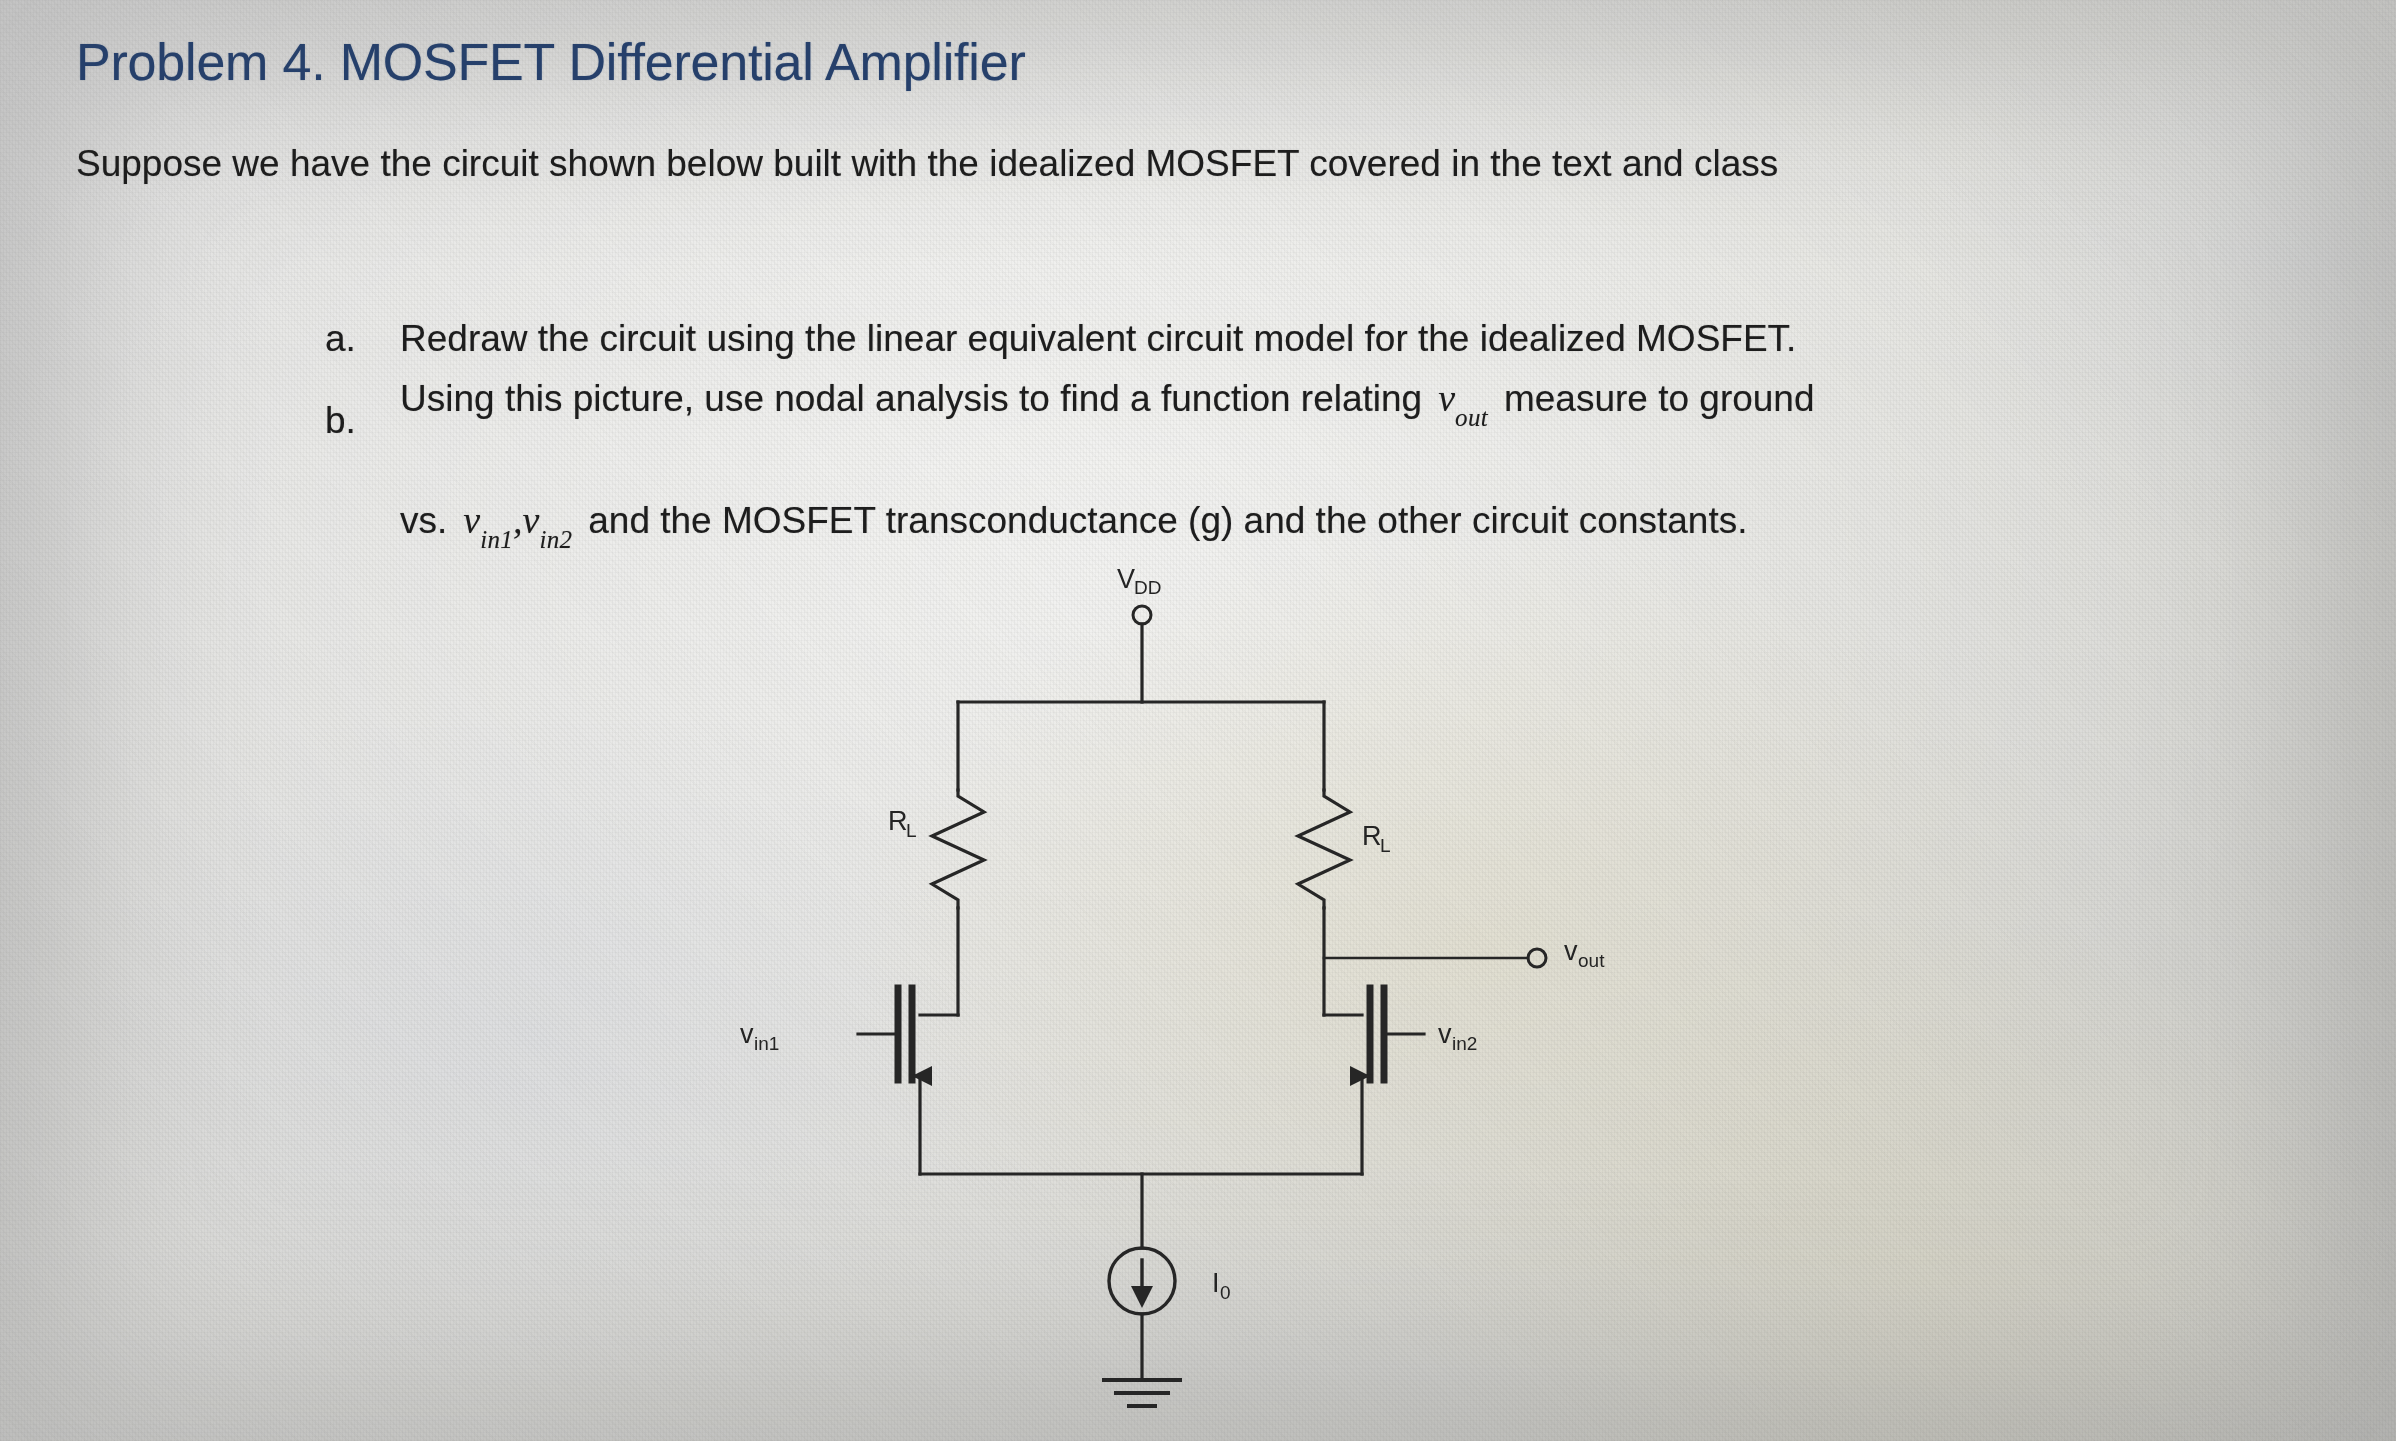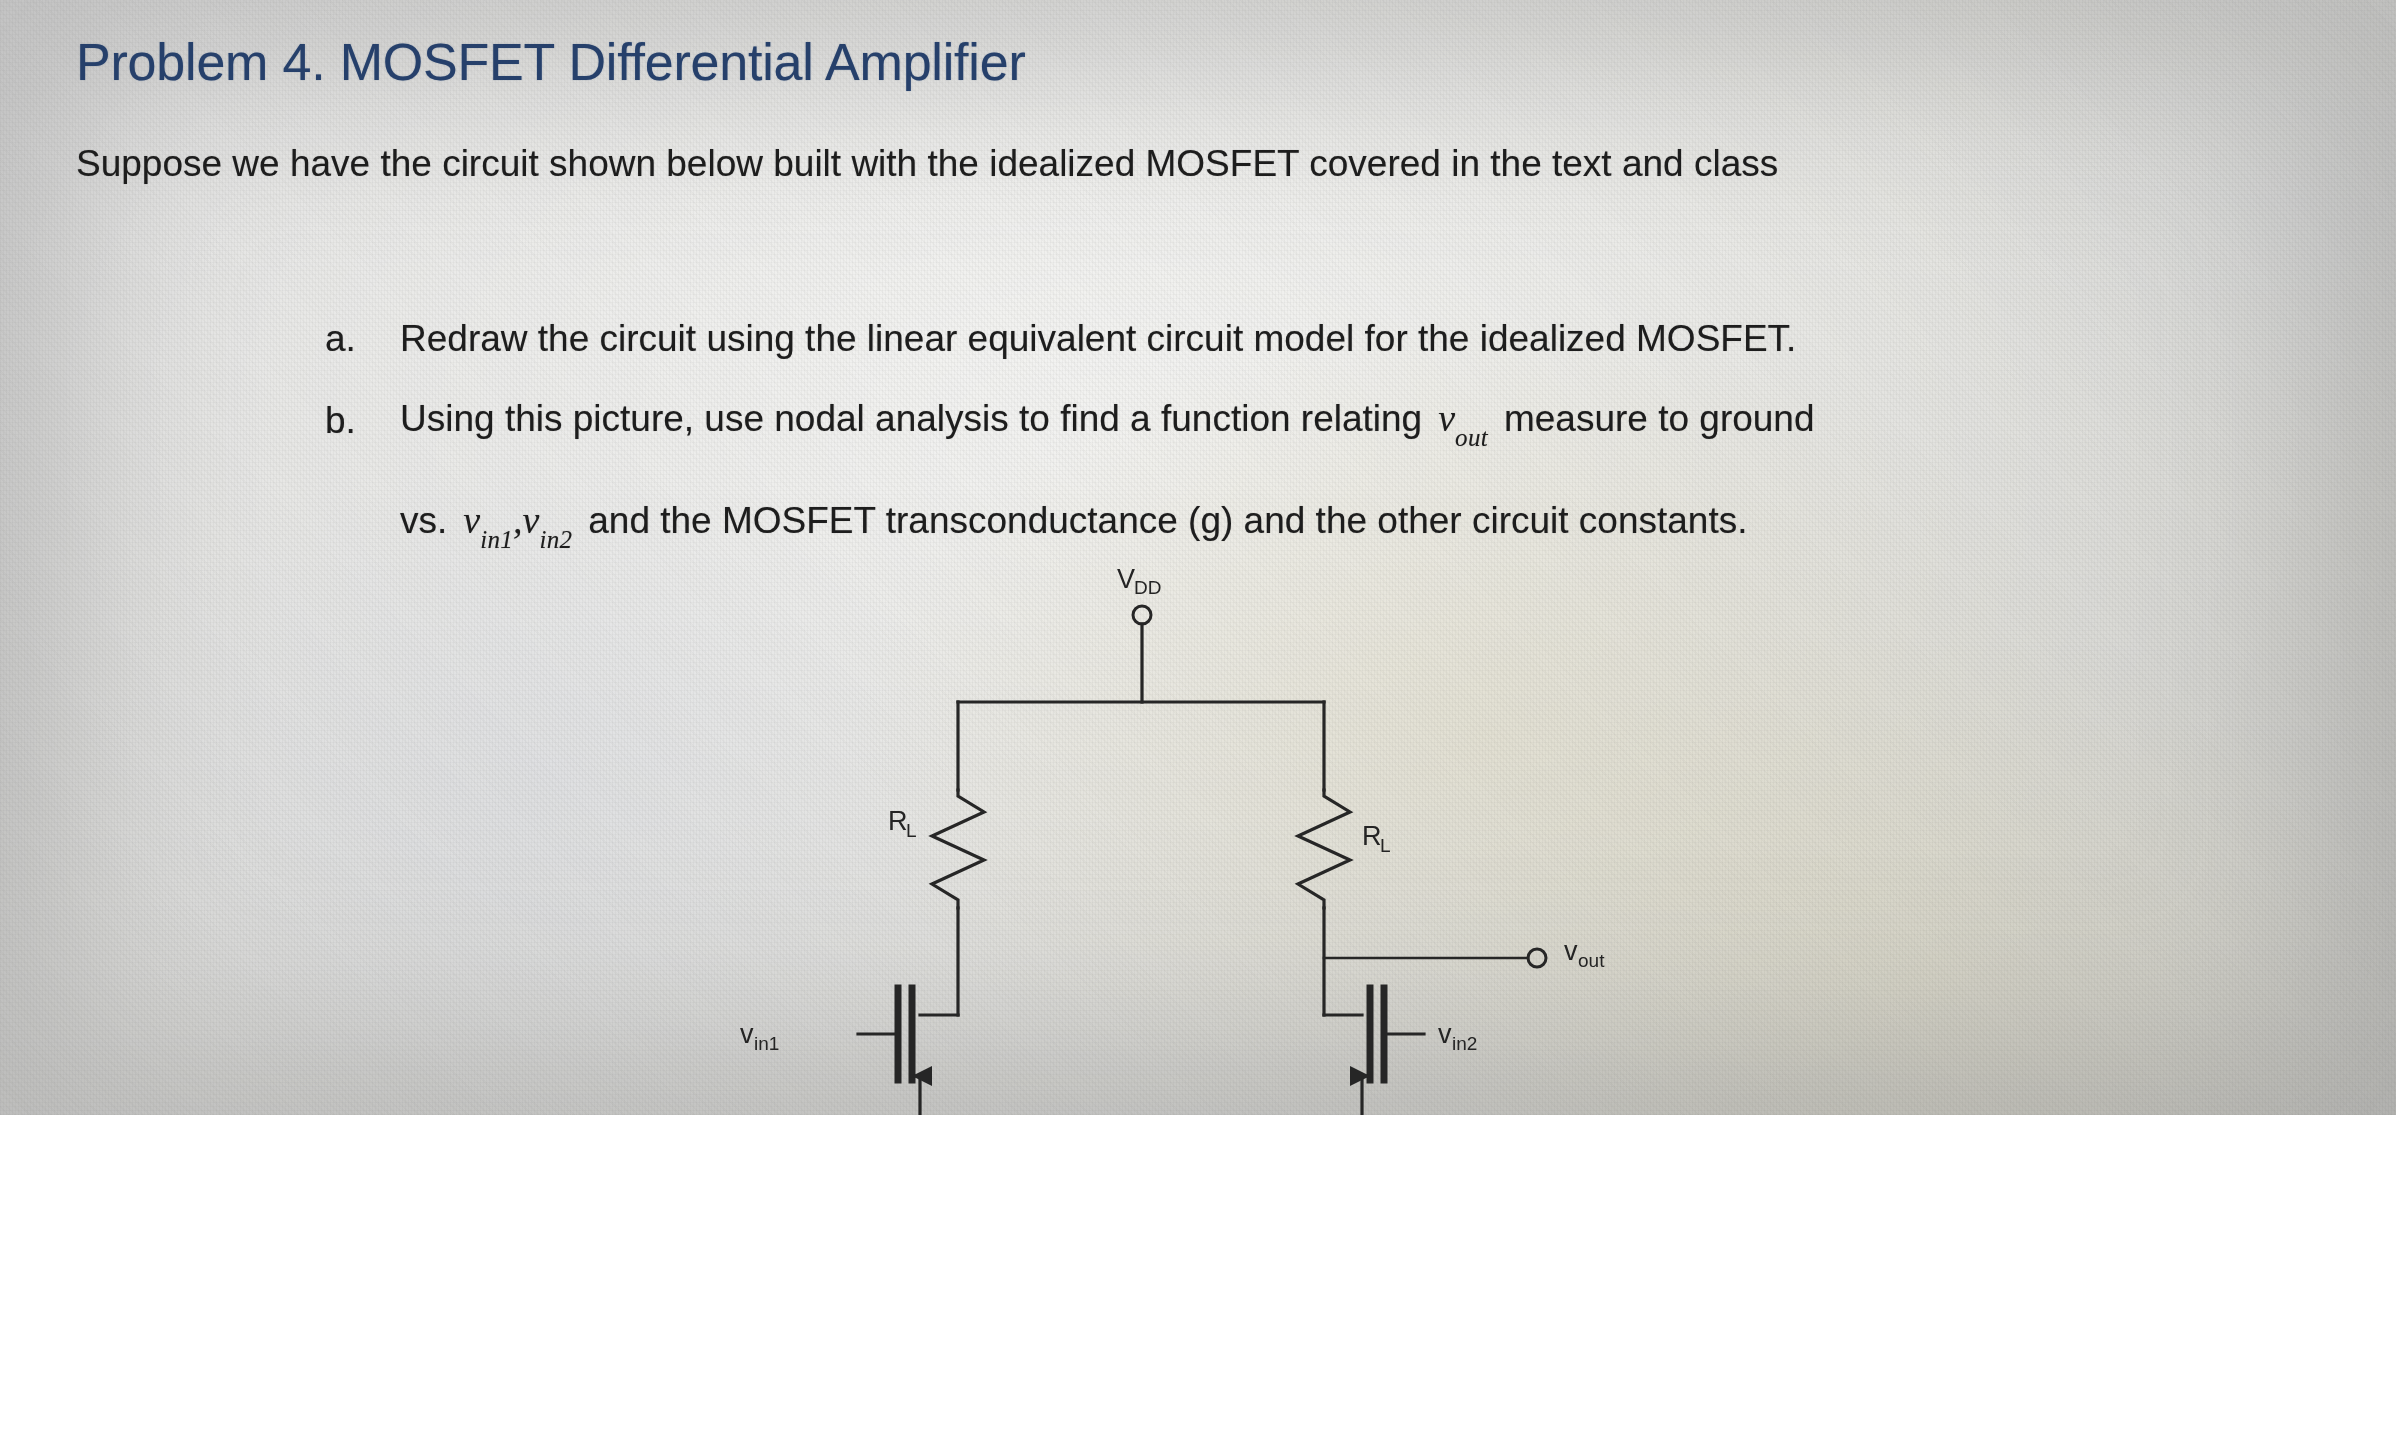--- a/index.html
+++ b/index.html
@@ -11,21 +11,21 @@
     width: 2396px;
     height: 1441px;
     overflow: hidden;
     font-family: "Liberation Sans", sans-serif;
   }
 
   
   #page {
     position: relative;
     width: 2396px;
-    height: 1115px;
+    height: 1441px;
     background:
       radial-gradient(ellipse 1700px 1100px at 46% 40%, rgba(255,255,255,0.55) 0%, rgba(255,255,255,0.0) 72%),
       linear-gradient(118deg, #dedede 0%, #e4e4e2 18%, #e7e7e4 38%, #e3e3df 58%, #dcdcd8 78%, #d3d3cf 100%);
     overflow: hidden;
   }
   
   #grain {
     position: absolute;
     inset: 0;
     pointer-events: none;
@@ -93,21 +93,21 @@
   .marker {
     position: absolute;
     left: 325px;
     font-size: 37px;
     color: #1d1d1d;
     text-shadow: 0 0 1px rgba(0,0,0,0.32);
   }
   #item-a-marker { top: 318px; }
   #item-a-text   { top: 318px; left: 400px; }
   #item-b-marker { top: 400px; }
-  #item-b-text   { top: 396px; left: 400px; text-align: right; }
+  #item-b-text   { top: 376px; left: 400px; text-align: right; }
   #item-b-text2  { top: 482px; left: 400px; margin-top: 16px; }
 
   .mathvar {
     font-family: "Liberation Serif", serif;
     font-style: italic;
     font-size: 38px;
   }
   .mathsub {
     font-family: "Liberation Serif", serif;
     font-style: italic;

